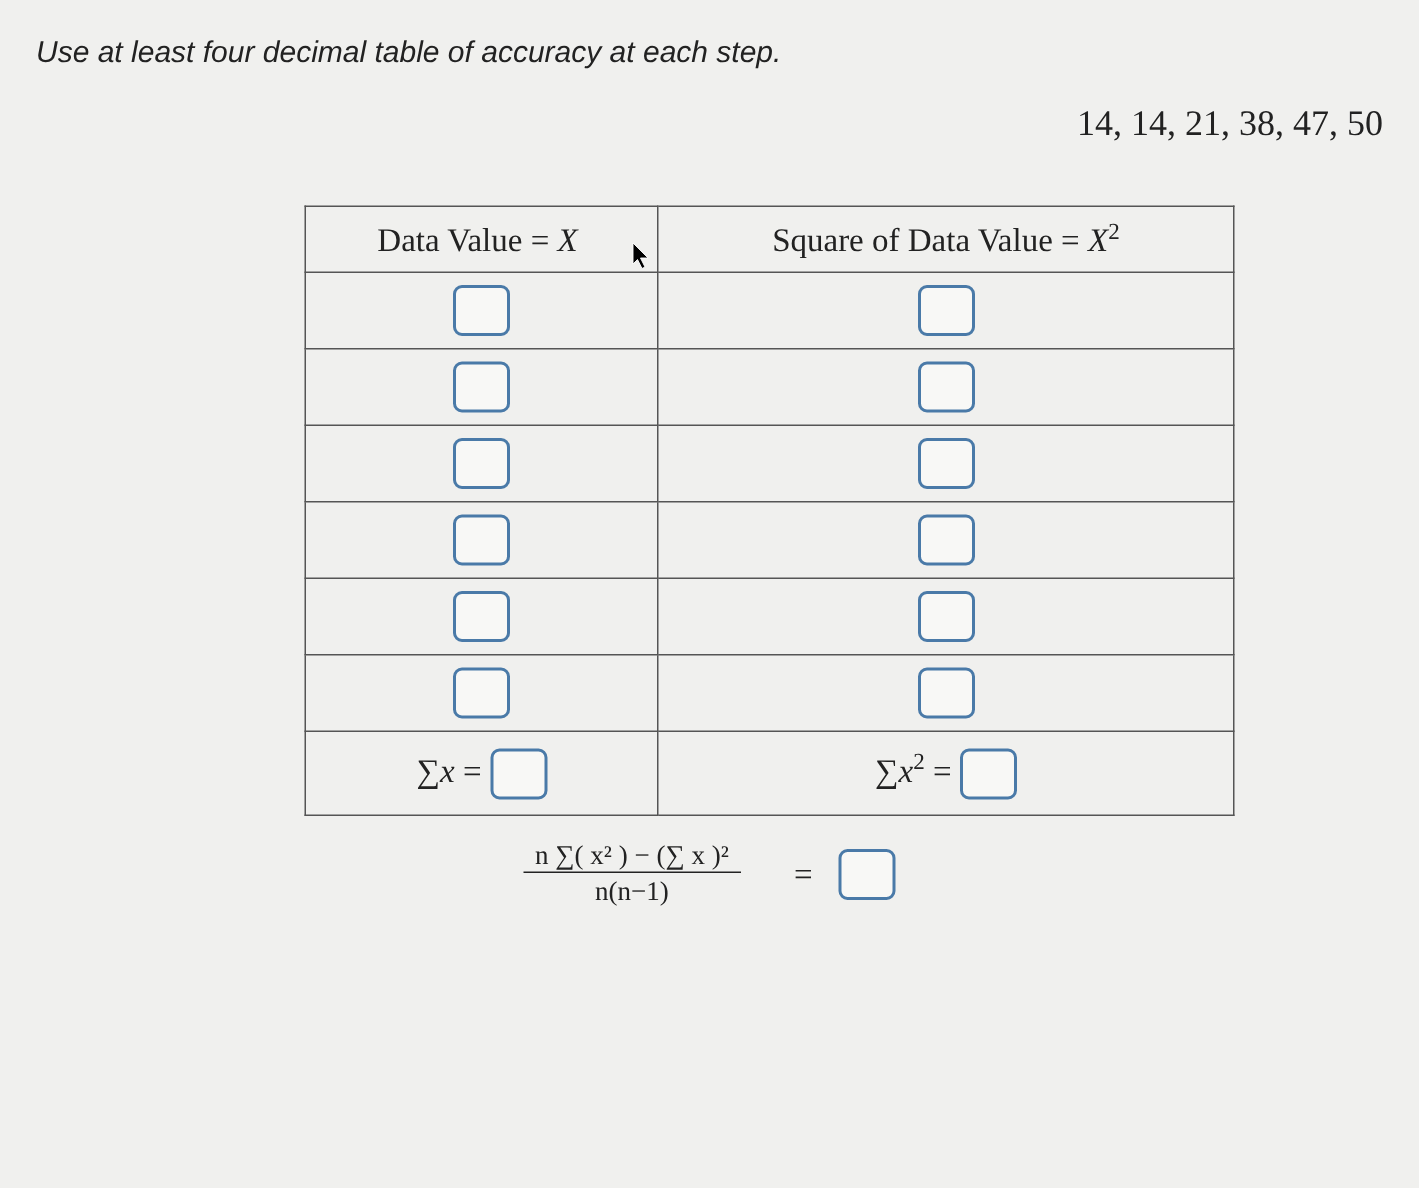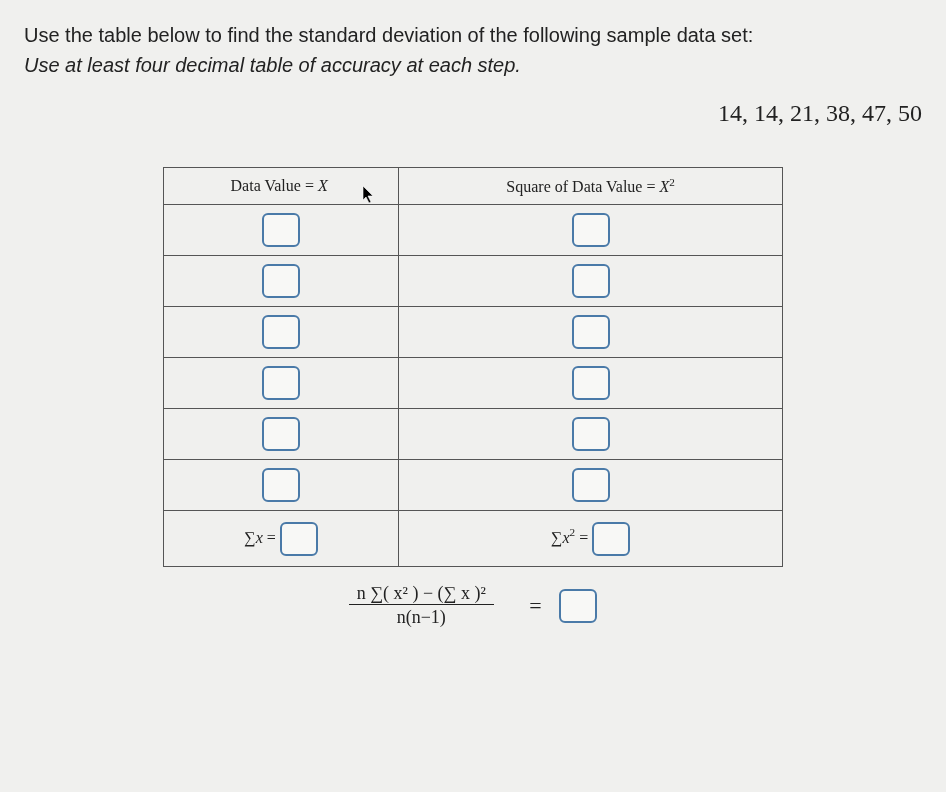--- a/index.html
+++ b/index.html
@@ -20,21 +20,22 @@
     margin: 20px 0 40px 0;
   }
   .table-wrap {
     margin: 0 auto;
     width: 620px;
   }
   table {
     border-collapse: collapse;
     width: 100%;
     font-family: "Times New Roman", Times, serif;
-    font-size: 16px;
+    font-size: 22px;
+    margin-left: 40px;
   }
   th, td {
     border: 1px solid #555;
     padding: 8px 10px;
     text-align: center;
     vertical-align: middle;
   }
   th { font-weight: normal; }
   .input-box {
     display: inline-block;
@@ -80,21 +81,20 @@
   .eq { vertical-align: middle; margin: 0 12px; }
   sup { font-size: 0.7em; }
   .mathvar { font-style: italic; }
   .col1 { width: 38%; }
   .col2 { width: 62%; text-align: center; }
 </style>
 </head>
 <body>
 
 <div class="instruction">
-  <div>Use the table below to find the standard deviation of the following sample data set:</div>
   <div class="line2">Use at least four decimal table of accuracy at each step.</div>
 </div>
 
 <div class="dataset">14, 14, 21, 38, 47, 50</div>
 
 <div class="table-wrap">
   <table>
     <thead>
       <tr>
         <th class="col1">

